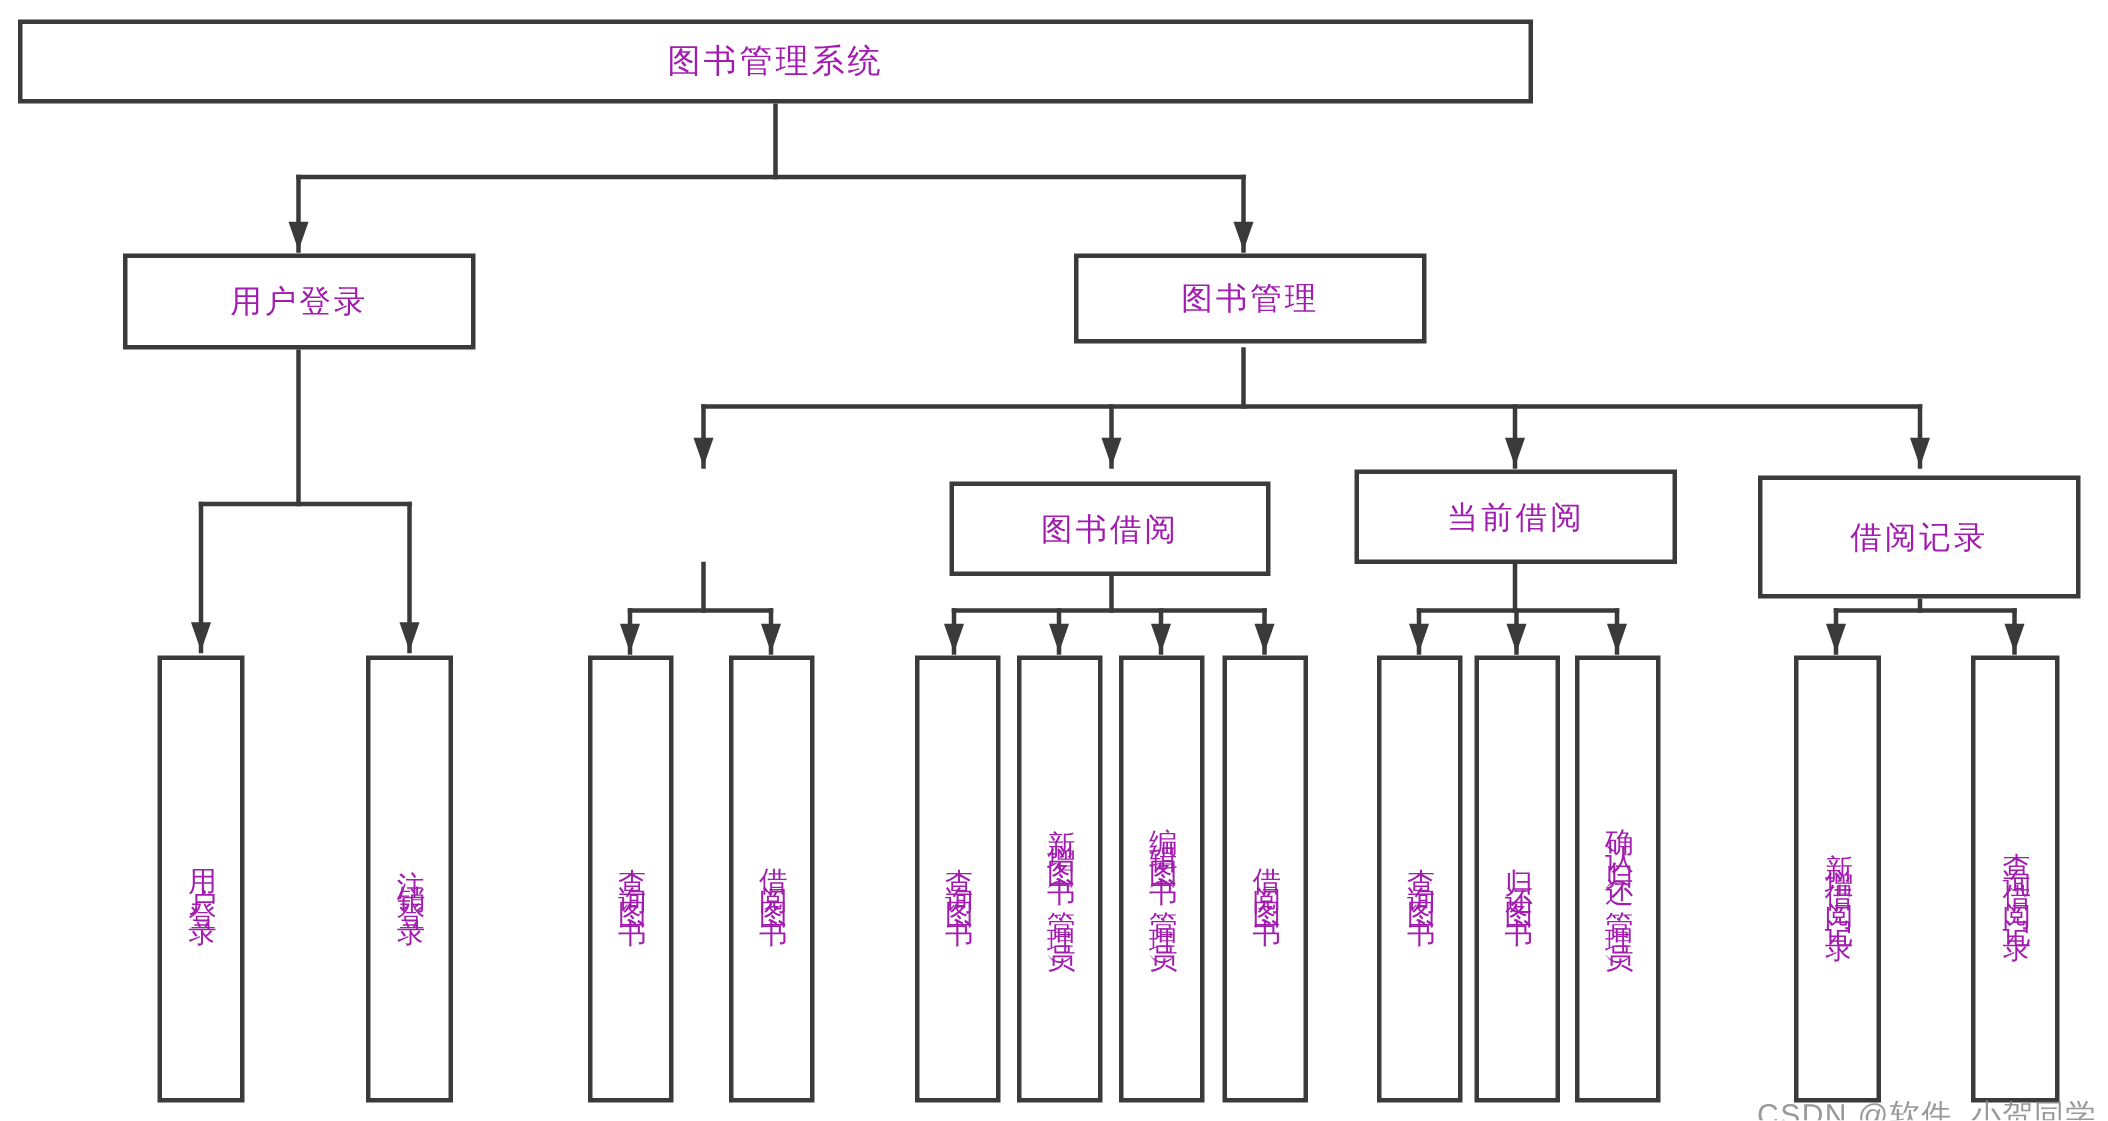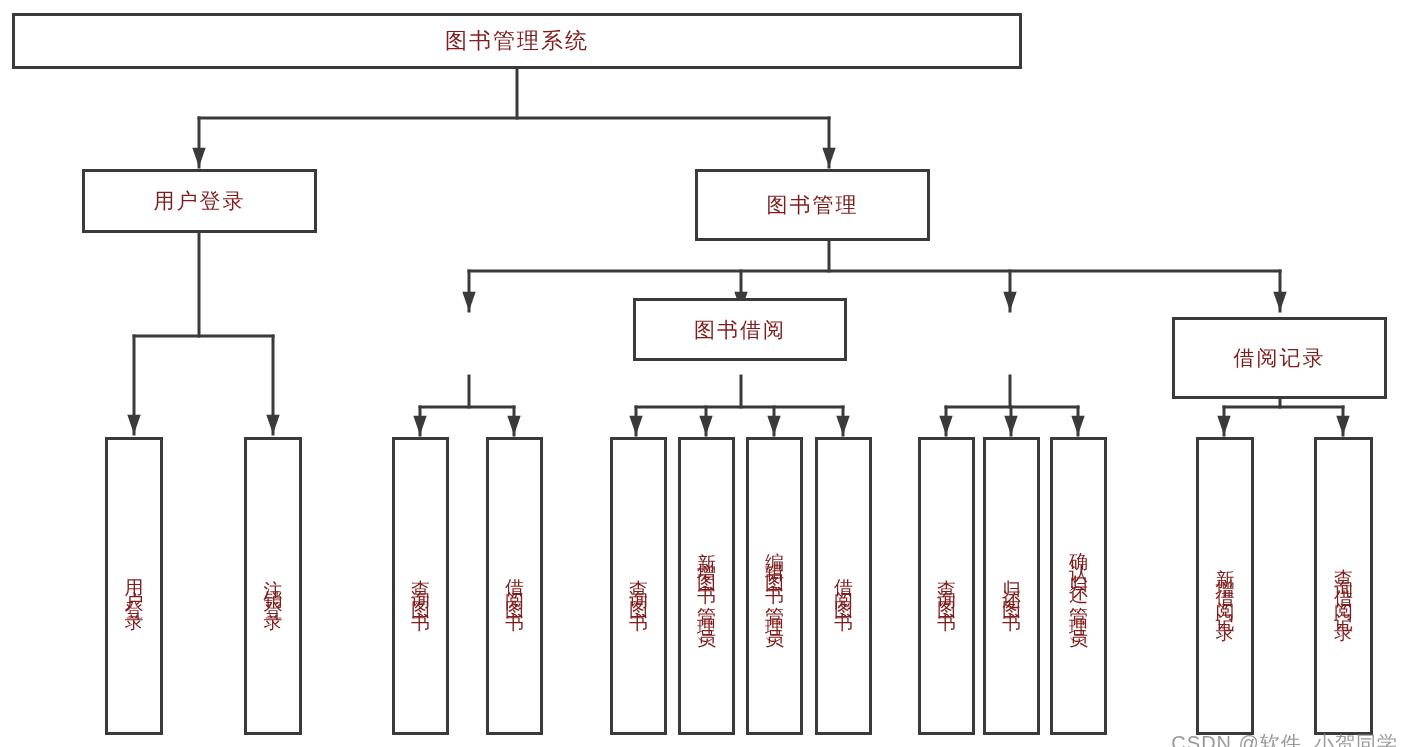--- a/index.html
+++ b/index.html
@@ -15,21 +15,21 @@
     position: absolute;
     left: 0; top: 0;
     width: 1405px; height: 747px;
     z-index: 1;
   }
   .box {
     position: absolute;
     box-sizing: border-box;
     border: 3px solid #3a3a3a;
     background: #ffffff;
-    color: #7f1d1d;
+    color: #a21caf;
     display: flex;
     align-items: center;
     justify-content: center;
     text-align: center;
     z-index: 2;
     font-size: 21px;
     letter-spacing: 2px;
   }
   .box .lbl { white-space: nowrap; }
   .vbox {
@@ -124,26 +124,29 @@
     </g>
   </svg>
 
   <div class="box root-box" style="left:12px; top:13px; width:1010px; height:56px;">
     <span class="lbl">图书管理系统</span>
   </div>
 
   <div class="box" style="left:82px; top:169px; width:235px; height:64px;">
     <span class="lbl">用户登录</span>
   </div>
-  <div class="box" style="left:695px; top:169px; width:235px; height:72px;">
+  <div class="box" style="left:716px; top:169px; width:235px; height:60px;">
     <span class="lbl">图书管理</span>
   </div>
 
-  <div class="box" style="left:633px; top:298px; width:214px; height:63px;">
+  <div class="box" style="left:633px; top:321px; width:214px; height:63px;">
     <span class="lbl">图书借阅</span>
+  </div>
+  <div class="box" style="left:903px; top:313px; width:215px; height:63px;">
+    <span class="lbl">当前借阅</span>
   </div>
   <div class="box" style="left:1172px; top:317px; width:215px; height:82px;">
     <span class="lbl">借阅记录</span>
   </div>
 
   <div class="box vbox" style="left:105px; top:437px; width:58px; height:298px;">
     <span class="lbl">用户登录</span>
   </div>
   <div class="box vbox" style="left:244px; top:437px; width:58px; height:298px;">
     <span class="lbl">注销登录</span>

